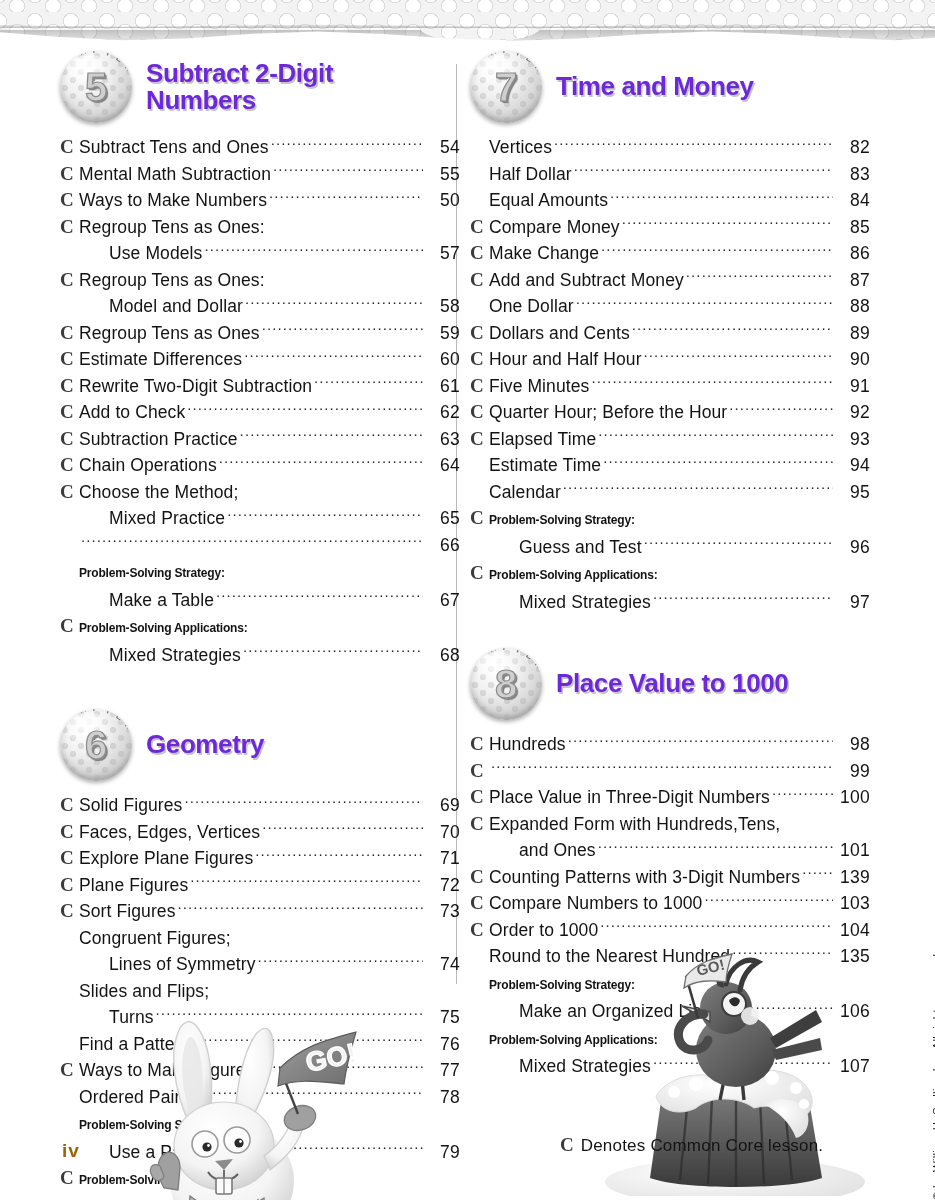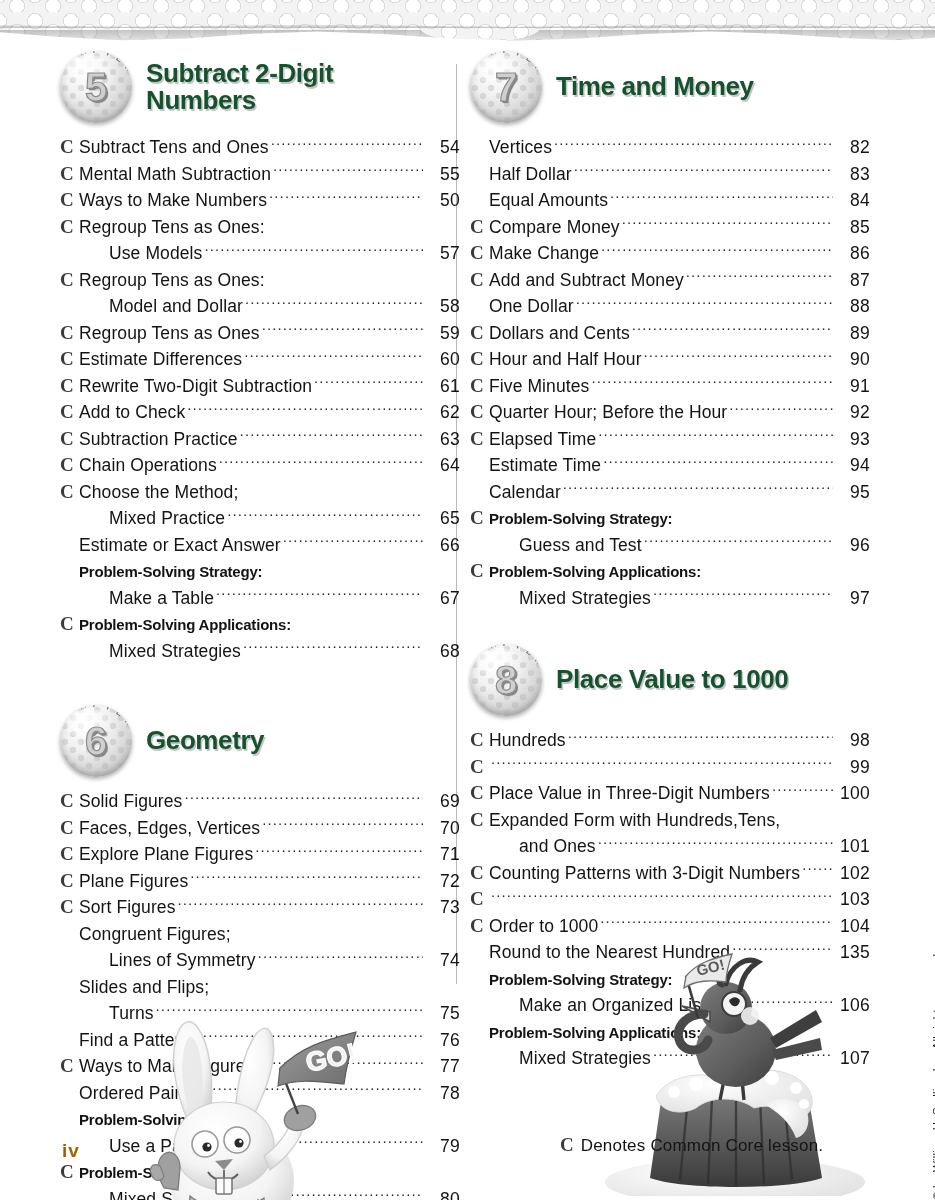--- a/index.html
+++ b/index.html
@@ -108,21 +108,21 @@
       0 0 1px #9a9a9a;
     -webkit-text-stroke:1.2px #8a8a8a;
   }
   .chapter-title{
     margin-left:14px;
     font-family:"Liberation Sans", sans-serif;
     font-weight:bold;
     font-size:26px;
     line-height:1.05;
     letter-spacing:-0.4px;
-    color:#14532d;
+    color:#6d28d9;
     text-shadow:1.5px 1.5px 0 rgba(150,150,150,.55);
   }
   .chapter-title .ln{display:block;}
 
   
   .toc{margin-top:2px;}
   .entry{
     position:relative;
     display:flex;align-items:baseline;
     font-size:17.5px;
@@ -142,21 +142,21 @@
   }
   .cc.blank{color:transparent;}
   .label{
     flex:0 0 auto;
     letter-spacing:.1px;
   }
   .entry.indent .label{padding-left:30px;}
   .entry.ps .label{
     font-family:"Liberation Sans", sans-serif;
     font-weight:bold;
-    font-size:15px;
+    font-size:12px;
     letter-spacing:-0.2px;
   }
   .dots{
     flex:1 1 auto;
     overflow:hidden;
     margin:0 3px 0 2px;
     position:relative;
     height:1em;
   }
   .dots::before{
@@ -328,21 +328,20 @@
             <span class="pg"></span>
           </div>
           <div class="entry indent">
             <span class="cc blank">C</span>
             <span class="label">Mixed Practice</span>
             <span class="dots"></span>
             <span class="pg">65</span>
           </div>
           <div class="entry">
             <span class="cc blank">C</span>
-            <span class="label">Estimate or Exact Answer</span>
             <span class="dots"></span>
             <span class="pg">66</span>
           </div>
           <div class="entry ps nodots nopage">
             <span class="cc blank">C</span>
             <span class="label">Problem-Solving Strategy:</span>
             <span class="dots"></span>
             <span class="pg"></span>
           </div>
           <div class="entry indent">
@@ -664,24 +663,25 @@
           <div class="entry indent">
             <span class="cc blank">C</span>
             <span class="label">and Ones</span>
             <span class="dots"></span>
             <span class="pg">101</span>
           </div>
           <div class="entry">
             <span class="cc">C</span>
             <span class="label">Counting Patterns with 3-Digit Numbers</span>
             <span class="dots"></span>
-            <span class="pg">102</span>
-          </div>
-          <div class="entry">
-            <span class="cc">C</span>
+            <span class="pg">139</span>
+          </div>
+          <div class="entry">
+            <span class="cc">C</span>
+            <span class="label">Compare Numbers to 1000</span>
             <span class="dots"></span>
             <span class="pg">103</span>
           </div>
           <div class="entry">
             <span class="cc">C</span>
             <span class="label">Order to 1000</span>
             <span class="dots"></span>
             <span class="pg">104</span>
           </div>
           <div class="entry">

